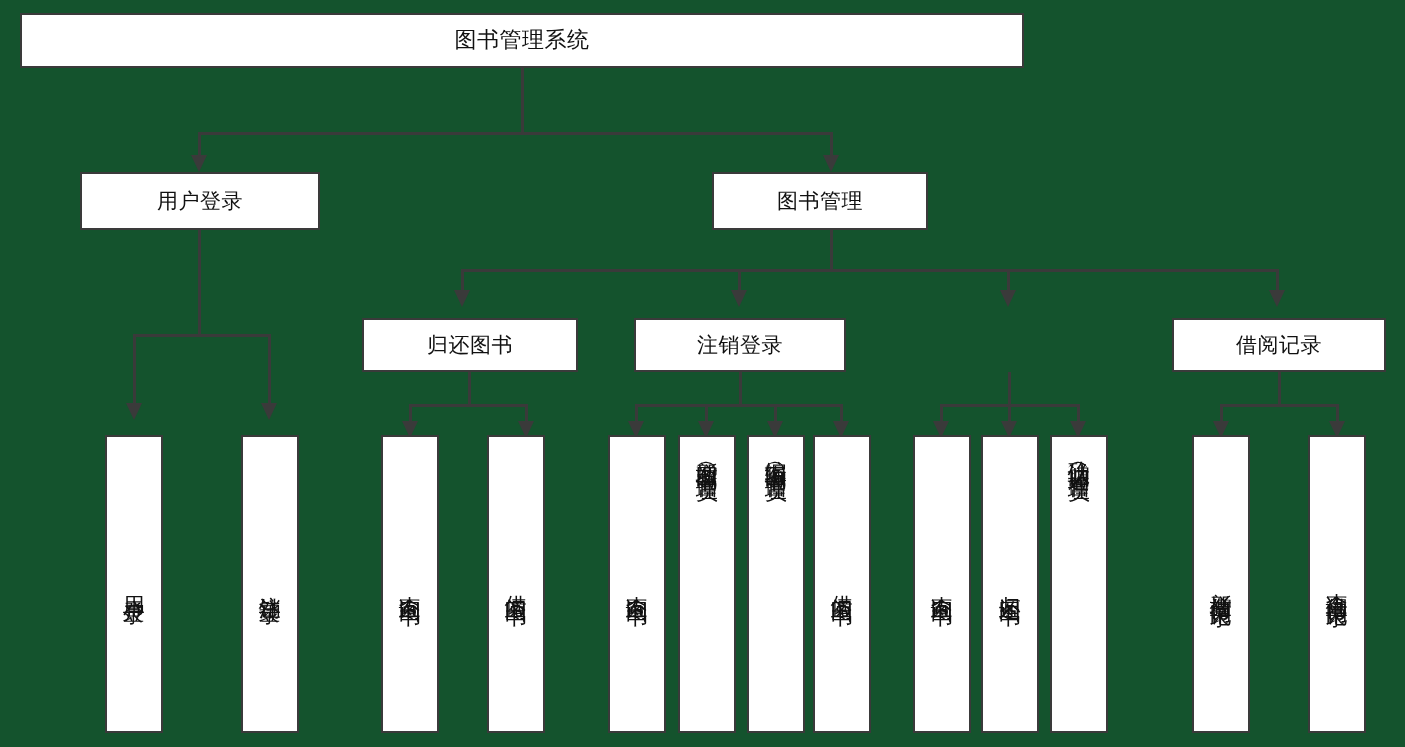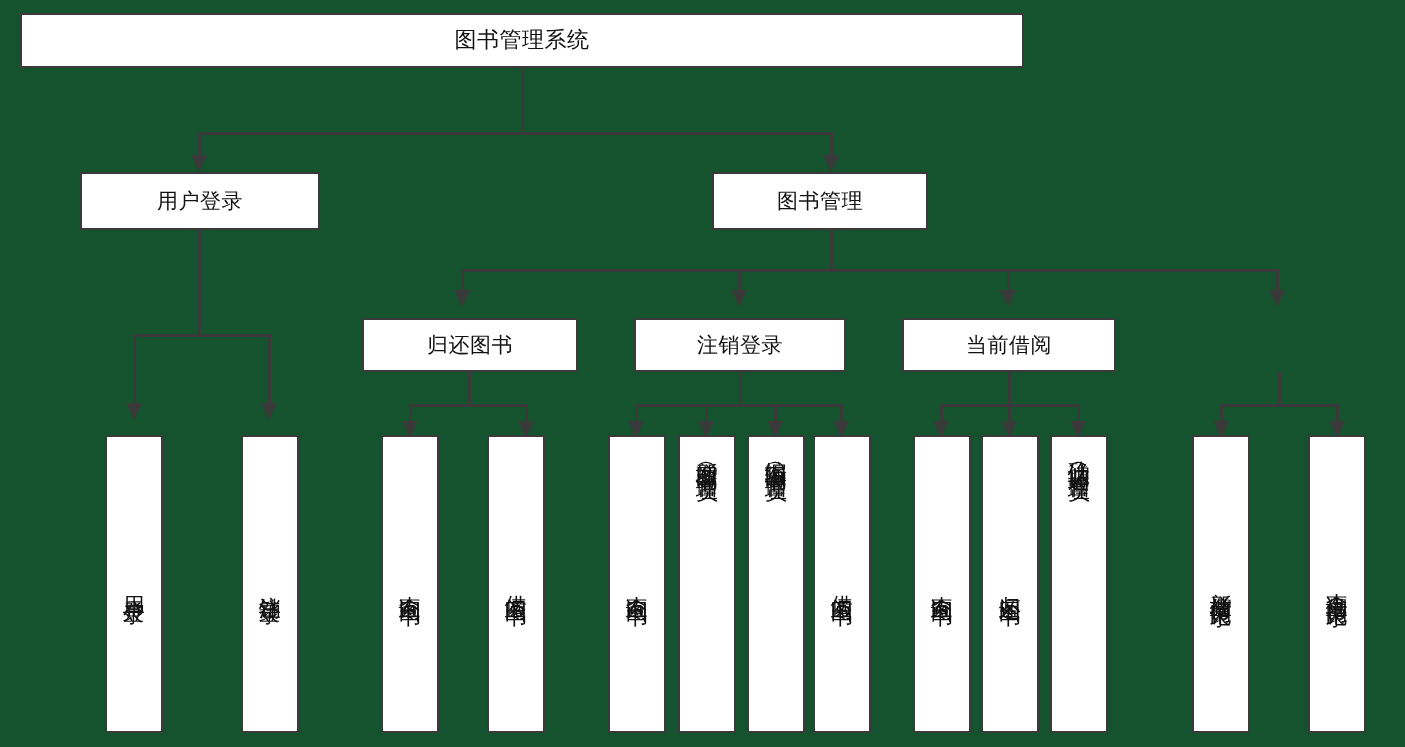--- a/index.html
+++ b/index.html
@@ -134,22 +134,22 @@
 
   <div class="ln v" style="left:1276px;top:269px;width:3px;height:24px;"></div>
   <div class="arrow" style="left:1269px;top:290px;"></div>
 
   <div class="node horiz" style="left:362px;top:318px;width:216px;height:54px;">
     <span class="label">归还图书</span>
   </div>
   <div class="node horiz" style="left:634px;top:318px;width:212px;height:54px;">
     <span class="label">注销登录</span>
   </div>
-  <div class="node horiz" style="left:902px;top:318px;width:214px;height:54px;">
-    <span class="label">当前借阅</span>
+  <div class="node horiz" style="left:1172px;top:318px;width:214px;height:54px;">
+    <span class="label">借阅记录</span>
   </div>
 
   <div class="ln v" style="left:468px;top:372px;width:3px;height:35px;"></div>
   <div class="ln h" style="left:409px;top:404px;width:119px;height:3px;"></div>
   <div class="ln v" style="left:409px;top:404px;width:3px;height:22px;"></div>
   <div class="arrow" style="left:402px;top:421px;"></div>
   <div class="ln v" style="left:525px;top:404px;width:3px;height:22px;"></div>
   <div class="arrow" style="left:518px;top:421px;"></div>
 
   <div class="ln v" style="left:739px;top:372px;width:3px;height:35px;"></div>

